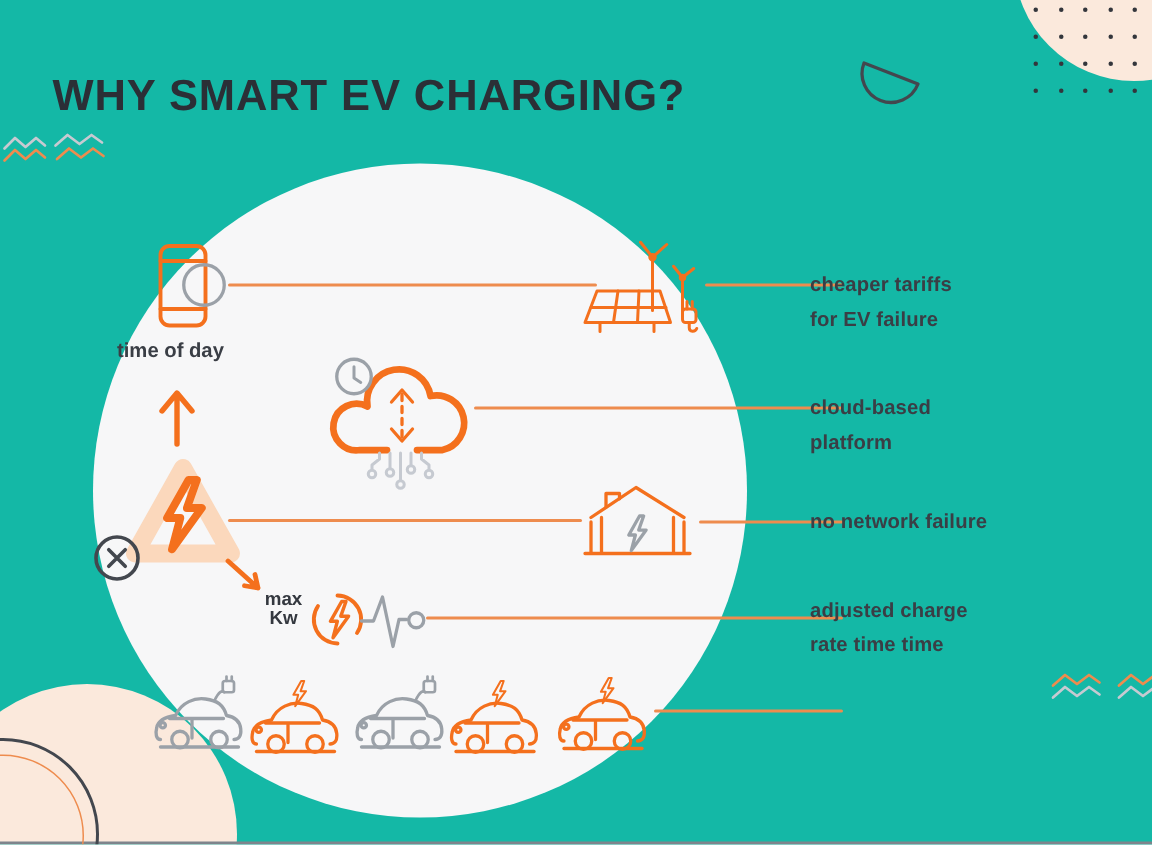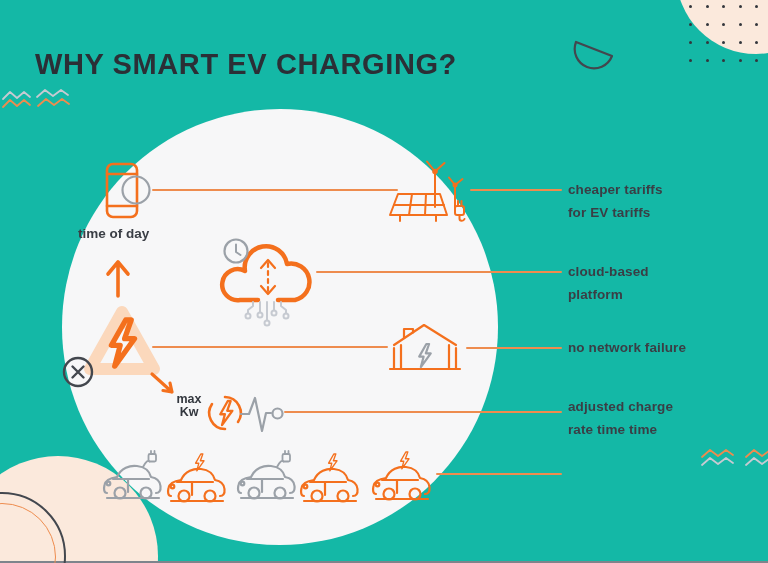--- a/index.html
+++ b/index.html
@@ -11,21 +11,21 @@
   .bg-main{left:62px;top:109px;width:436px;height:436px;background:var(--bg_circle)}
   .ring-dark{left:-62px;top:492px;width:124px;height:124px;border:2.2px solid #43474e}
   .ring-orange{left:-52px;top:503px;width:106px;height:106px;border:1.6px solid var(--orange_line)}
   .bottom-edge{position:absolute;left:0;right:0;bottom:0;height:2px;background:#7e848c}
   .dots{position:absolute;left:689px;top:5px;display:grid;grid-template-columns:repeat(5,3px);
         grid-auto-rows:3px;column-gap:13.5px;row-gap:15px}
   .dots i{display:block;width:3px;height:3px;border-radius:50%;background:var(--dot)}
   .title{position:absolute;left:35px;top:30px;font-weight:700;font-size:29px;line-height:1.1;
          letter-spacing:.6px;color:var(--title)}
   .cline{position:absolute;height:2px;border-radius:1px;background:var(--orange_line)}
-  .label{position:absolute;left:568px;font-weight:600;font-size:13.5px;line-height:23px;
+  .label{position:absolute;left:540px;font-weight:600;font-size:13.5px;line-height:23px;
          letter-spacing:.1px;color:var(--text)}
   .note{position:absolute;font-weight:700;color:var(--text)}
   .note-time{left:78px;top:226px;font-size:13.5px}
   .note-maxkw{left:170px;top:393px;width:38px;text-align:center;font-size:12.5px;line-height:13px;color:#34383f}
   #icon-layer{position:absolute;left:0;top:0;z-index:6;pointer-events:none}
   #icon-layer *{fill:none;stroke-linecap:round;stroke-linejoin:round}
   .so{stroke:var(--orange)} .sol{stroke:var(--orange_line)} .sg{stroke:var(--gray)}
   .sd{stroke:#43474e} .szg{stroke:#c6cad1}
   .fw{fill:#fff} .fgc{fill:#ececef;stroke:none}
   .fpt{fill:var(--peach_triangle);stroke:var(--peach_triangle)}
@@ -240,21 +240,21 @@
   </svg>
 
   <div class="note note-time z7">time of day</div>
   <div class="note note-maxkw z7">
     <div>max</div>
     <div>Kw</div>
   </div>
 
   <div class="label z7" style="top:178px">
     <div>cheaper tariffs</div>
-    <div>for EV tariffs</div>
+    <div>for EV failure</div>
   </div>
   <div class="label z7" style="top:260px">
     <div>cloud-based</div>
     <div>platform</div>
   </div>
   <div class="label z7" style="top:336px">
     <div>no network failure</div>
   </div>
   <div class="label z7" style="top:395px">
     <div>adjusted charge</div>

